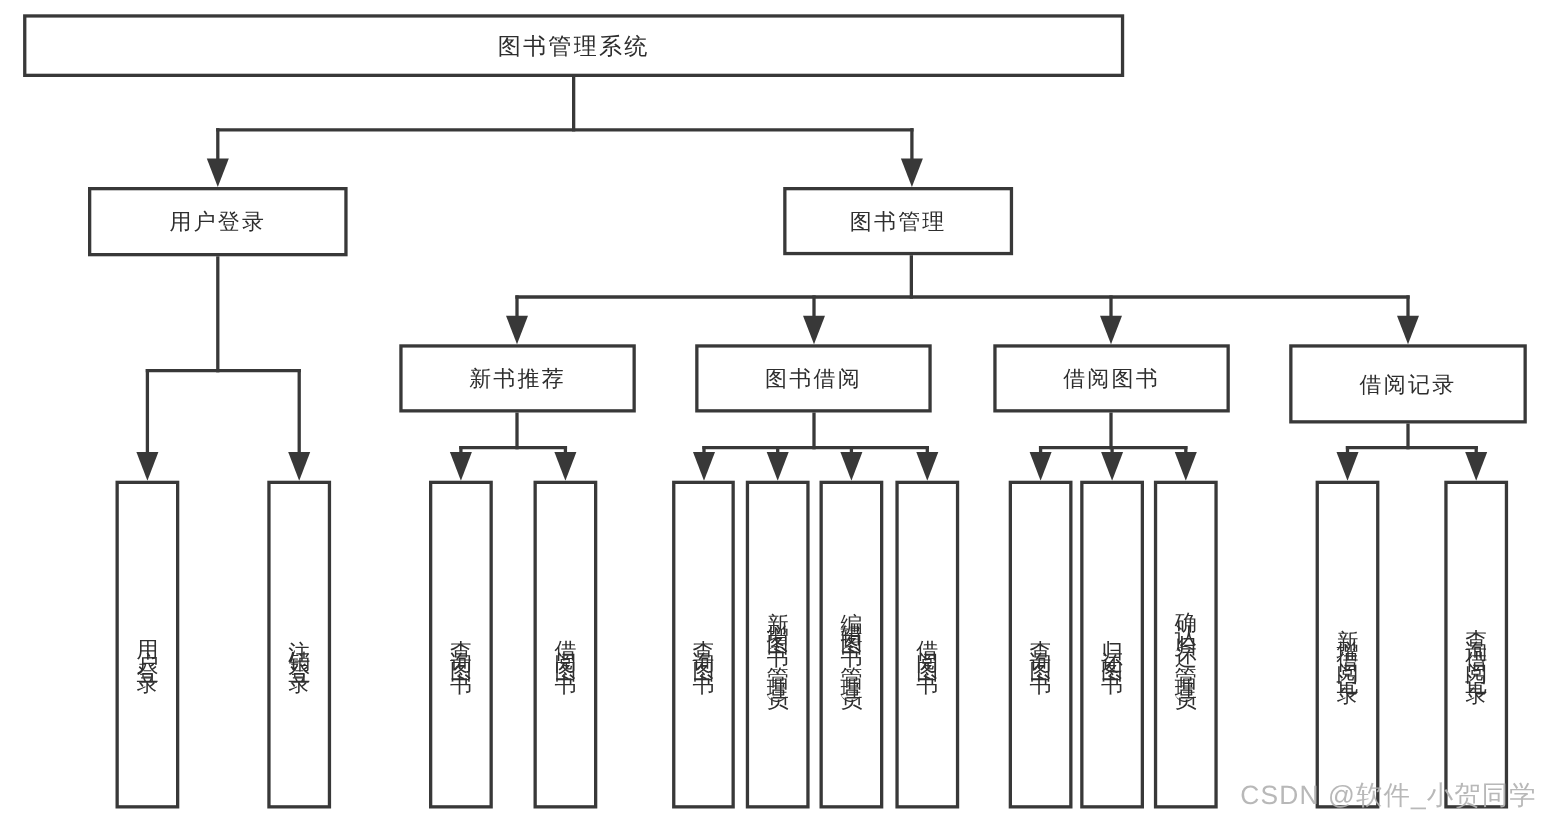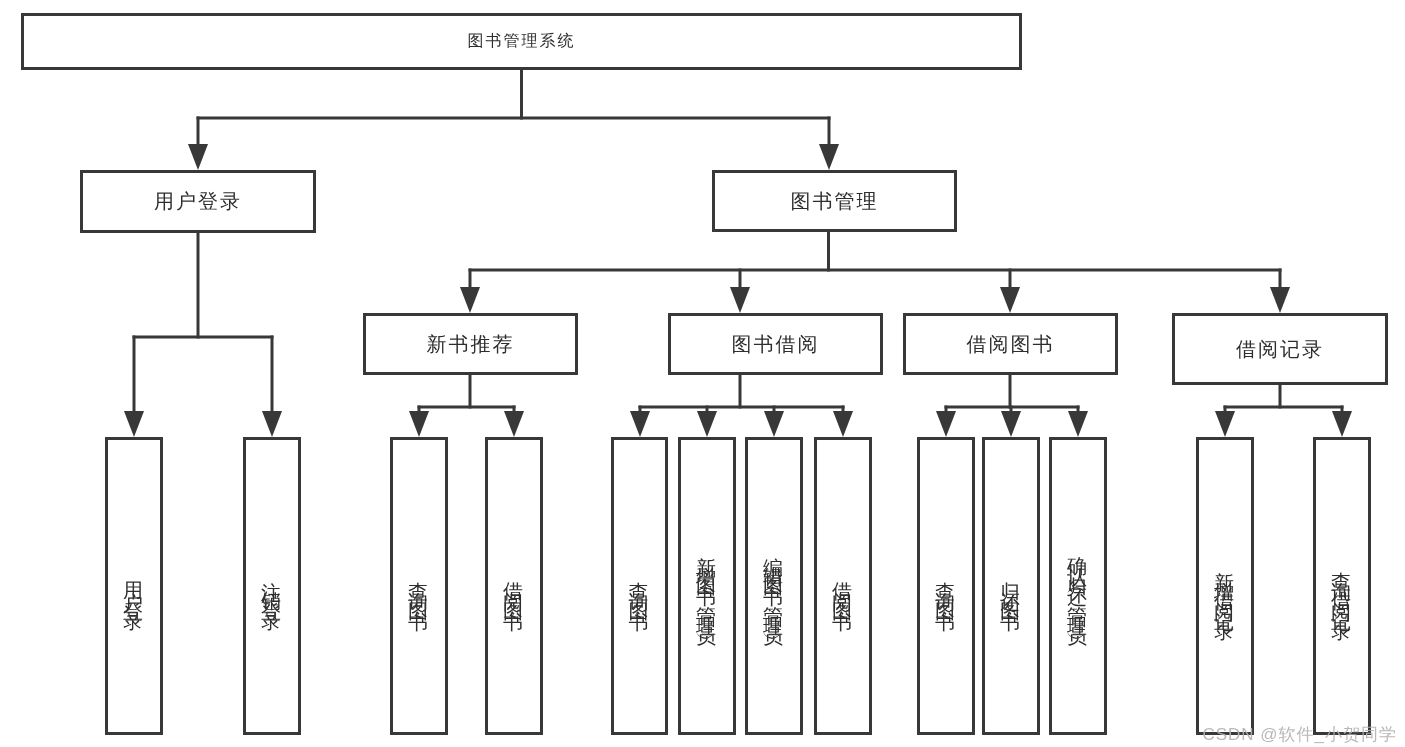--- a/index.html
+++ b/index.html
@@ -21,62 +21,62 @@
     background: #ffffff;
     border: 3px solid #383838;
     display: flex;
     align-items: center;
     justify-content: center;
     color: #2e2e2e;
     font-size: 20px;
     letter-spacing: 2px;
     white-space: nowrap;
   }
-  .title-node { font-size: 16px; }
+  .title-node { font-size: 21px; }
   .vnode {
     writing-mode: vertical-rl;
     text-orientation: mixed;
     letter-spacing: 10px;
     font-size: 20px;
     white-space: normal;
     top: 437px;
     height: 298px;
     width: 58px;
   }
 
   
   .n-root { left: 21px;  top: 13px;  width: 1001px; height: 57px; }
   
   .n-login { left: 80px;  top: 170px; width: 236px; height: 63px; }
-  .n-mgmt  { left: 712px; top: 170px; width: 245px; height: 62px; }
+  .n-mgmt  { left: 712px; top: 170px; width: 209px; height: 62px; }
   
   .n-l3-0 { left: 363px;  top: 313px; width: 215px; height: 62px; }
-  .n-l3-1 { left: 632px;  top: 313px; width: 215px; height: 62px; margin-left: 36px; }
+  .n-l3-1 { left: 632px;  top: 313px; width: 215px; height: 62px; }
   .n-l3-2 { left: 903px;  top: 313px; width: 215px; height: 62px; }
   .n-l3-3 { left: 1172px; top: 313px; width: 216px; height: 72px; }
   
   .v-g1-0 { left: 105px; }
   .v-g1-1 { left: 243px; }
   .v-g2-0 { left: 390px; }
   .v-g2-1 { left: 485px; }
   .v-g3-0 { left: 611px; width: 57px; }
   .v-g3-1 { left: 678px; }
   .v-g3-2 { left: 745px; }
   .v-g3-3 { left: 814px; }
   .v-g4-0 { left: 917px; }
   .v-g4-1 { left: 982px; }
   .v-g4-2 { left: 1049px; }
   .v-g5-0 { left: 1196px; }
   .v-g5-1 { left: 1313px; }
 
   .watermark {
     position: absolute;
     right: 8px;
-    top: 723px;
-    font-size: 17px;
+    top: 707px;
+    font-size: 24px;
     letter-spacing: 1px;
     color: rgba(178, 178, 178, 0.92);
     z-index: 5;
   }
 </style>
 </head>
 <body>
 
 <div id="stage">
 

